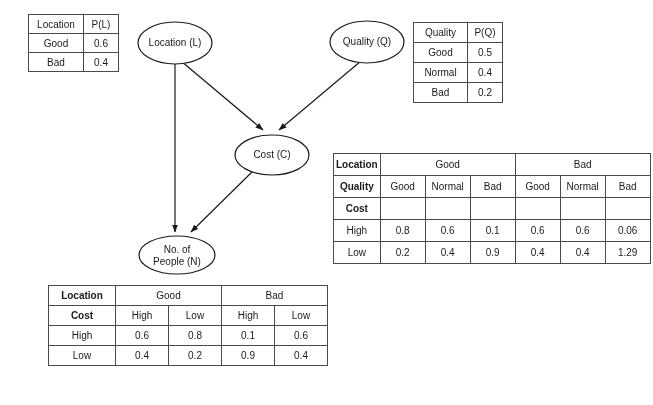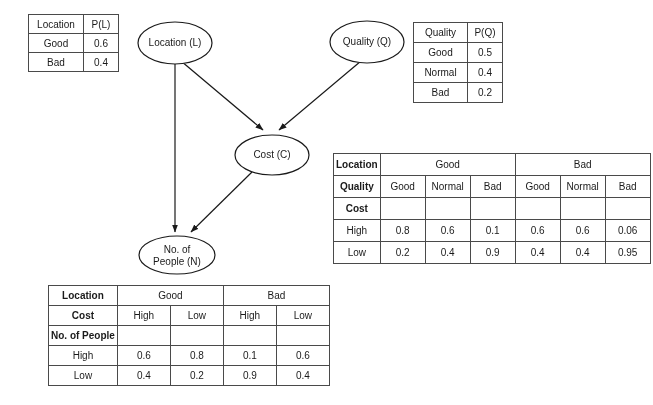--- a/index.html
+++ b/index.html
@@ -170,21 +170,21 @@
       <td>0.6</td>
       <td>0.06</td>
     </tr>
     <tr>
       <td>Low</td>
       <td>0.2</td>
       <td>0.4</td>
       <td>0.9</td>
       <td>0.4</td>
       <td>0.4</td>
-      <td>0.95</td>
+      <td>1.29</td>
     </tr>
   </tbody>
     </table>
 
   <table class="t" id="t-people-cpt">
     <colgroup>
       <col style="width:67px">
         <col style="width:53px">
         <col style="width:53px">
       <col style="width:53px">
@@ -197,27 +197,20 @@
       <td colspan="2">Bad</td>
     </tr>
     <tr>
       <td class="b">Cost</td>
       <td>High</td>
       <td>Low</td>
       <td>High</td>
       <td>Low</td>
     </tr>
     <tr>
-      <td class="b">No. of People</td>
-      <td></td>
-      <td></td>
-      <td></td>
-      <td></td>
-    </tr>
-    <tr>
       <td>High</td>
       <td>0.6</td>
       <td>0.8</td>
       <td>0.1</td>
       <td>0.6</td>
     </tr>
     <tr>
       <td>Low</td>
       <td>0.4</td>
       <td>0.2</td>

